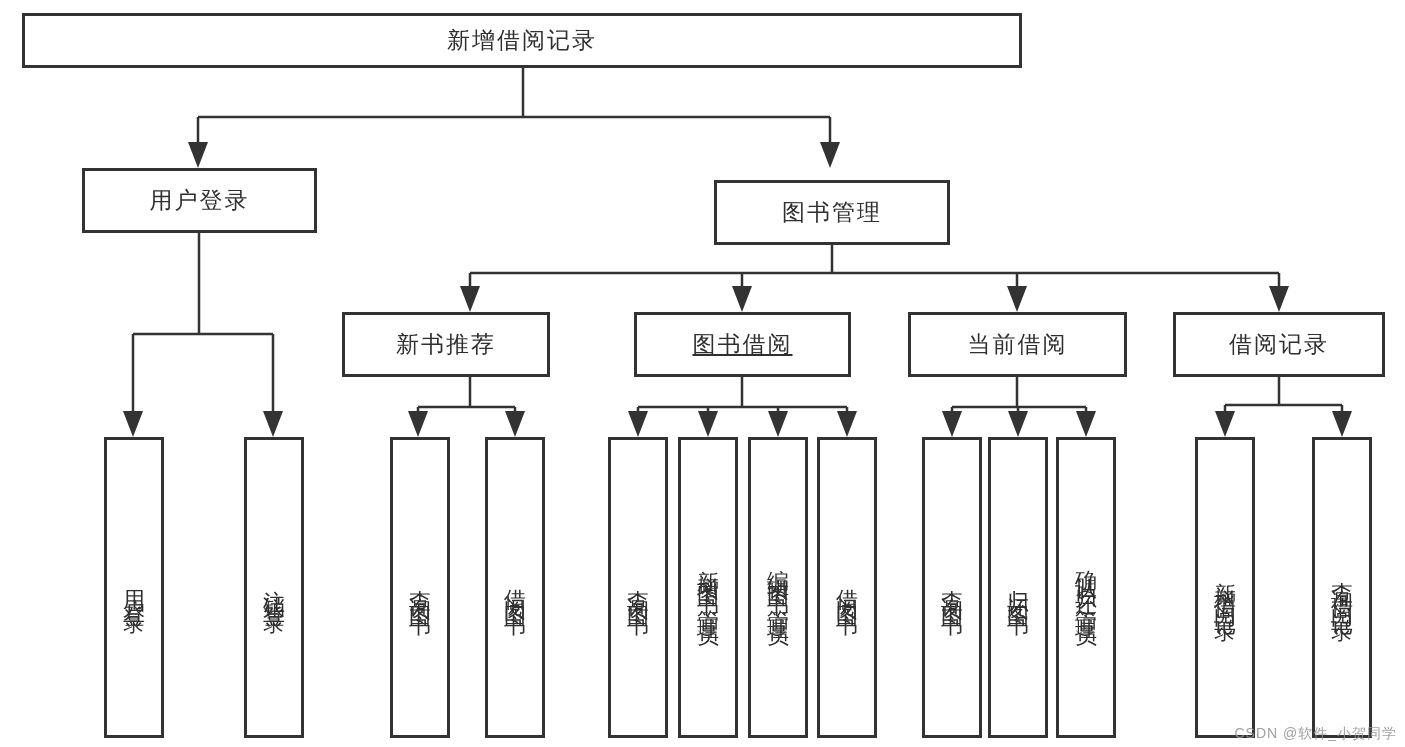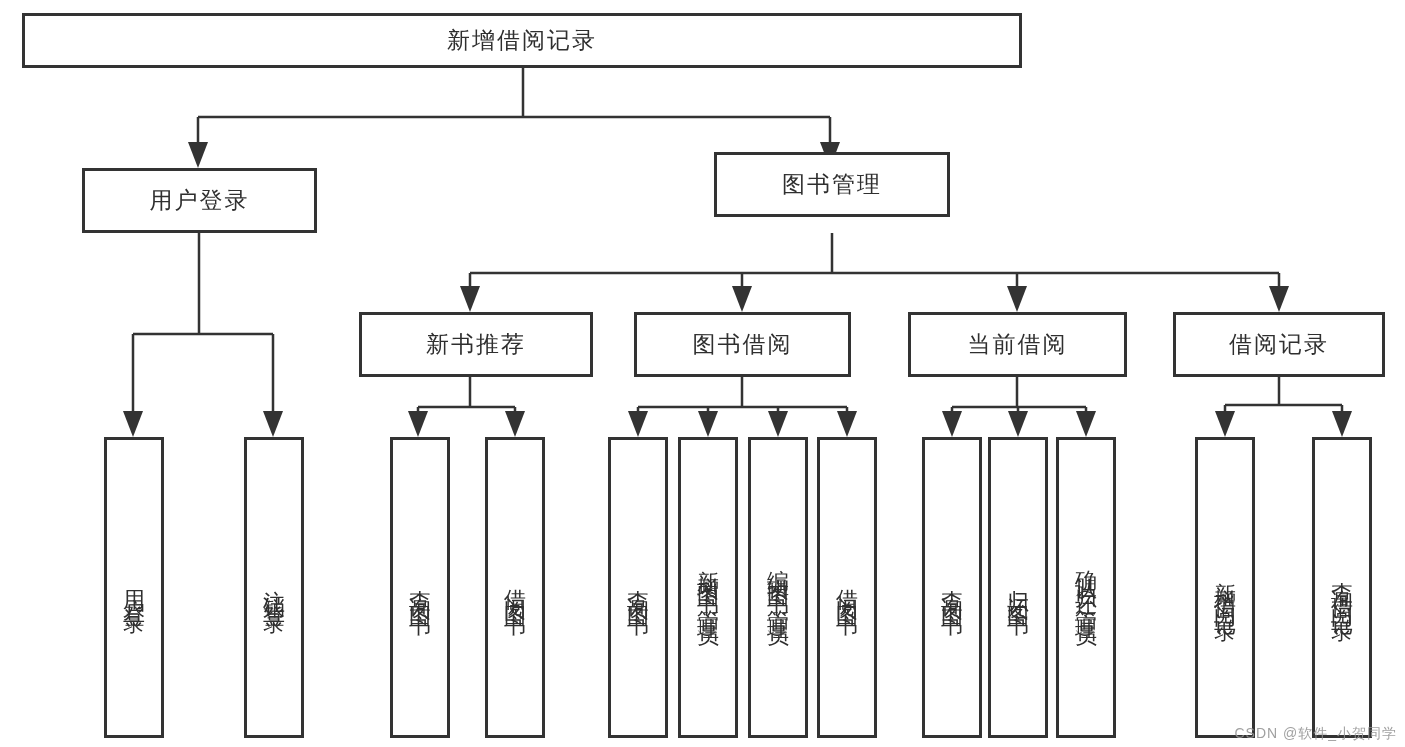--- a/index.html
+++ b/index.html
@@ -82,24 +82,24 @@
       <polygon points="1008,411 1028,411 1018,437"></polygon>
       <polygon points="1076,411 1096,411 1086,437"></polygon>
       <polygon points="1215,411 1235,411 1225,437"></polygon>
       <polygon points="1332,411 1352,411 1342,437"></polygon>
     </g>
   </svg>
 
   <div class="node" style="left:22px; top:13px; width:1000px; height:55px;">新增借阅记录</div>
 
   <div class="node" style="left:82px; top:168px; width:235px; height:65px;">用户登录</div>
-  <div class="node" style="left:714px; top:152px; width:236px; height:65px;">图书管理</div>
+  <div class="node" style="left:714px; top:180px; width:236px; height:65px;">图书管理</div>
 
-  <div class="node" style="left:359px; top:312px; width:234px; height:65px;">新书推荐</div>
-  <div class="node" style="left:634px; top:312px; width:217px; height:65px;">图书借阅</div>
+  <div class="node" style="left:342px; top:312px; width:208px; height:65px;">新书推荐</div>
+  <div class="node" style="left:634px; top:312px; width:217px; height:65px;text-decoration:underline;">图书借阅</div>
   <div class="node" style="left:908px; top:312px; width:219px; height:65px;text-align:right;">当前借阅</div>
   <div class="node" style="left:1173px; top:312px; width:212px; height:65px;">借阅记录</div>
 
   <div class="node vnode" style="left:104px; top:437px; width:60px; height:301px;">用户登录</div>
   <div class="node vnode" style="left:244px; top:437px; width:60px; height:301px;">注销登录</div>
 
   <div class="node vnode" style="left:390px; top:437px; width:60px; height:301px;">查询图书</div>
   <div class="node vnode" style="left:485px; top:437px; width:60px; height:301px;">借阅图书</div>
 
   <div class="node vnode" style="left:608px; top:437px; width:60px; height:301px;">查询图书</div>

